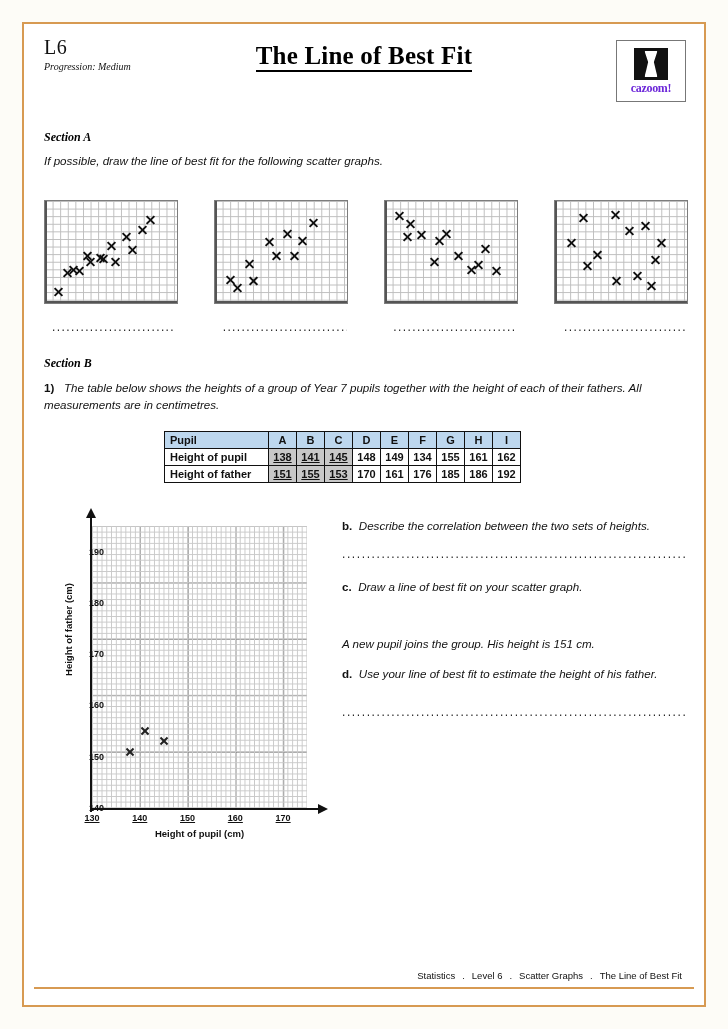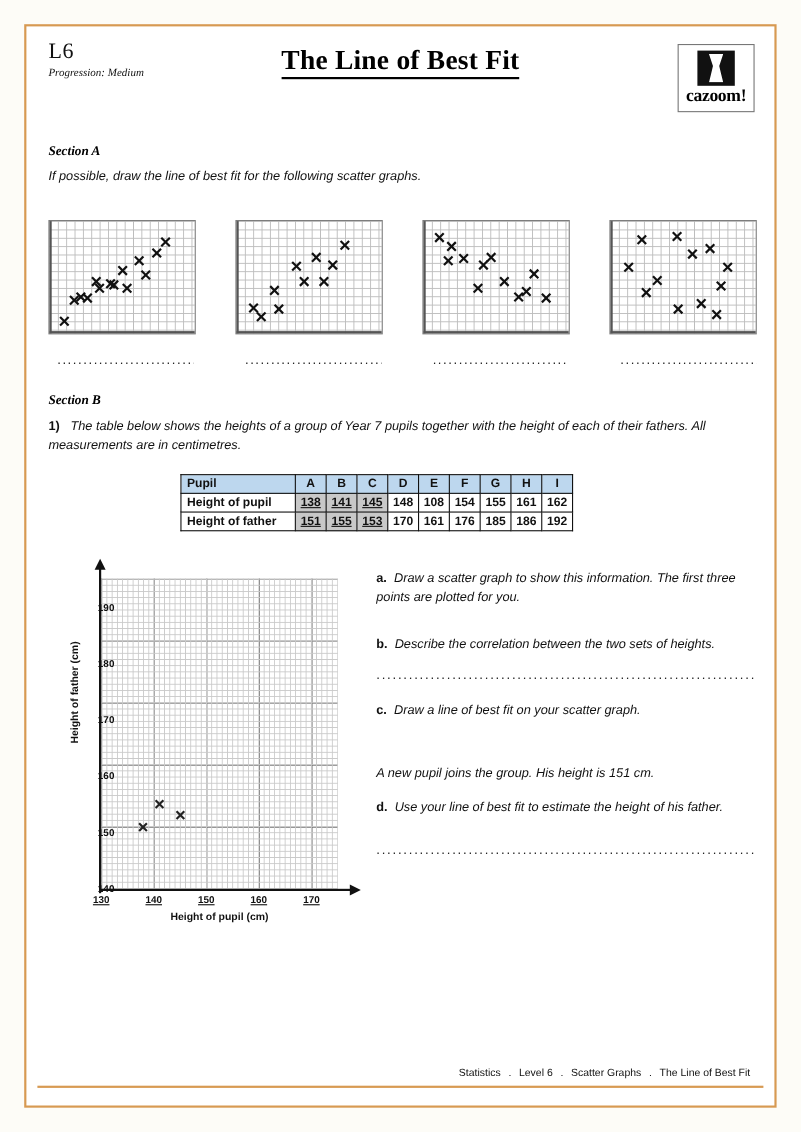--- a/index.html
+++ b/index.html
@@ -94,22 +94,22 @@
     top: 3px;
     transform: translateX(-50%);
     width: 13px;
     height: 26px;
     background: #fff;
     clip-path: polygon(0% 0%, 100% 0%, 72% 42%, 86% 72%, 100% 100%, 0% 100%, 14% 72%, 28% 42%);
   }
   .logo-word {
     font-family: "Liberation Serif", serif;
     font-weight: bold;
-    font-size: 16px;
-    color: #000000;
+    font-size: 12px;
+    color: #6d28d9;
     letter-spacing: -0.3px;
     line-height: 1;
   }
 
   
   .section-head {
     font-family: "Liberation Serif", serif;
     font-weight: bold;
     font-style: italic;
     font-size: 12px;
@@ -523,22 +523,22 @@
           <td class="valcell">I</td>
         </tr>
     </thead>
     <tbody>
         <tr>
           <td class="rowlabel">Height of pupil</td>
           <td class="valcell shaded">138</td>
           <td class="valcell shaded">141</td>
           <td class="valcell shaded">145</td>
           <td class="valcell">148</td>
-          <td class="valcell">108</td>
-          <td class="valcell">154</td>
+          <td class="valcell">149</td>
+          <td class="valcell">134</td>
           <td class="valcell">155</td>
           <td class="valcell">161</td>
           <td class="valcell">162</td>
         </tr>
         <tr>
           <td class="rowlabel">Height of father</td>
           <td class="valcell shaded">151</td>
           <td class="valcell shaded">155</td>
           <td class="valcell shaded">153</td>
           <td class="valcell">170</td>
@@ -569,23 +569,20 @@
       <div class="xtick" style="left: 93.7778px;">140</div>
       <div class="xtick" style="left: 141.556px;">150</div>
       <div class="xtick" style="left: 189.333px;">160</div>
       <div class="xtick" style="left: 237.111px;">170</div>
       <div class="plot-x" style="left: 84.2222px; top: 239.6px;"></div>
       <div class="plot-x" style="left: 98.5556px; top: 219.091px;"></div>
       <div class="plot-x" style="left: 117.667px; top: 229.345px;"></div>
     </div>
 
   <div class="qcol">
-    <div class="body-text qitem" style="margin-bottom:26px;">
-      <span class="lbl">a.</span>&nbsp;&nbsp;<span>Draw a scatter graph to show this information. The first three points are plotted for you.</span>
-    </div>
     <div class="body-text qitem" style="margin-bottom:12px;">
       <span class="lbl">b.</span>&nbsp;&nbsp;<span>Describe the correlation between the two sets of heights.</span>
     </div>
     <div class="ansline"><span>...........................................................................</span></div>
     <div class="body-text qitem" style="margin-top:18px;margin-bottom:40px;">
       <span class="lbl">c.</span>&nbsp;&nbsp;<span>Draw a line of best fit on your scatter graph.</span>
     </div>
     <div class="body-text qitem" style="margin-bottom:14px;">A new pupil joins the group. His height is 151 cm.</div>
     <div class="body-text qitem" style="margin-bottom:22px;">
       <span class="lbl">d.</span>&nbsp;&nbsp;<span>Use your line of best fit to estimate the height of his father.</span>

